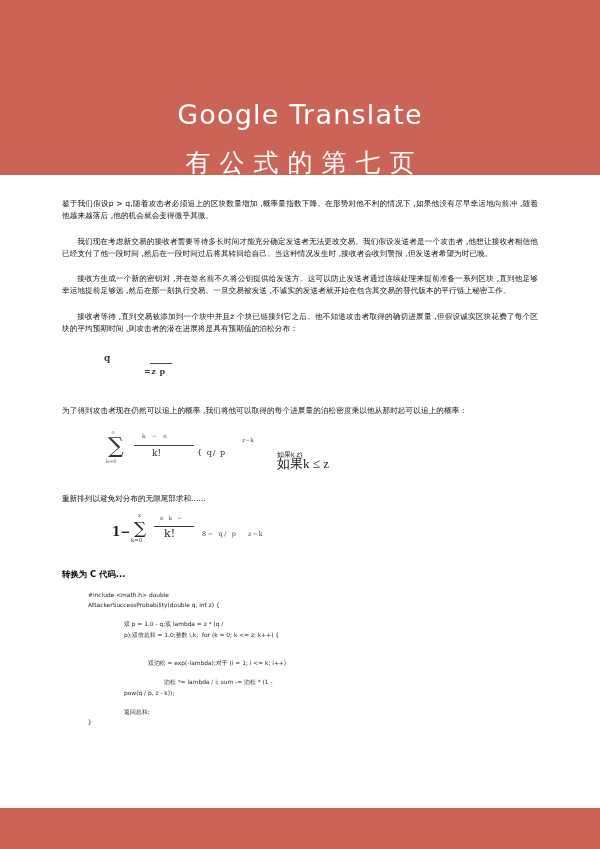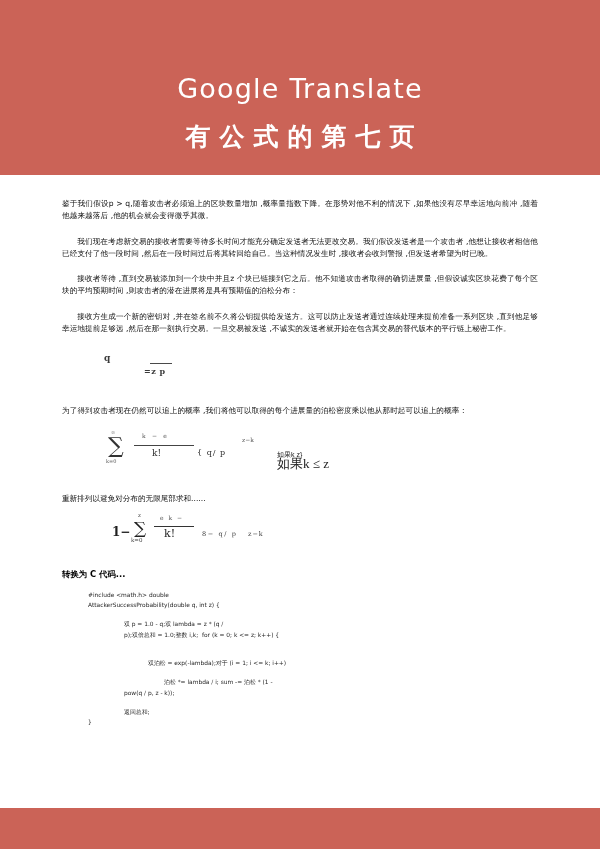--- a/index.html
+++ b/index.html
@@ -26,37 +26,37 @@
   .header-band {
     position: absolute;
     left: 0;
     top: 0;
     width: 600px;
     height: 175px;
     background: #cb6357;
     display: flex;
     flex-direction: column;
     align-items: center;
-    justify-content: center;
+    justify-content: flex-end;
   }
   .brand-title {
     margin-top: 48px;
     color: #ffffff;
     font-size: 27px;
     letter-spacing: 1.2px;
     font-weight: 400;
     font-family: "DejaVu Sans", sans-serif;
     line-height: 1;
   }
   .doc-subtitle {
     margin-top: 22px;
     color: #ffffff;
     font-size: 25px;
     letter-spacing: 9px;
-    font-weight: 700;
+    font-weight: 400;
     font-family: "DejaVu Sans", sans-serif;
     line-height: 1;
     text-indent: 9px;
   }
   
   .footer-band {
     position: absolute;
     left: 0;
     bottom: 0;
     width: 600px;
@@ -308,23 +308,23 @@
     <div class="brand-title">Google Translate</div>
     <div class="doc-subtitle">有公式的第七页</div>
   </div>
 
   <div class="content">
 
     <p class="para">鉴于我们假设p &gt; q,随着攻击者必须追上的区块数量增加 ,概率量指数下降。在形势对他不利的情况下 ,如果他没有尽早幸运地向前冲 ,随着他越来越落后 ,他的机会就会变得微乎其微。</p>
 
     <p class="para indent">我们现在考虑新交易的接收者需要等待多长时间才能充分确定发送者无法更改交易。我们假设发送者是一个攻击者 ,他想让接收者相信他已经支付了他一段时间 ,然后在一段时间过后将其转回给自己。当这种情况发生时 ,接收者会收到警报 ,但发送者希望为时已晚。</p>
 
+    <p class="para indent">接收方生成一个新的密钥对 ,并在签名前不久将公钥提供给发送方。这可以防止发送者通过连续处理来提前准备一系列区块 ,直到他足够幸运地提前足够远 ,然后在那一刻执行交易。一旦交易被发送 ,不诚实的发送者就开始在包含其交易的替代版本的平行链上秘密工作。</p>
+
     <p class="para indent">接收者等待 ,直到交易被添加到一个块中并且z 个块已链接到它之后。他不知道攻击者取得的确切进展量 ,但假设诚实区块花费了每个区块的平均预期时间 ,则攻击者的潜在进展将是具有预期值的泊松分布 :</p>
-
-    <p class="para indent">接收方生成一个新的密钥对 ,并在签名前不久将公钥提供给发送方。这可以防止发送者通过连续处理来提前准备一系列区块 ,直到他足够幸运地提前足够远 ,然后在那一刻执行交易。一旦交易被发送 ,不诚实的发送者就开始在包含其交易的替代版本的平行链上秘密工作。</p>
 
     <div class="formula-1">
       <span class="f1-q">q</span>
       <span class="f1-frac"></span>
       <span class="f1-sub">=z p</span>
     </div>
 
     <p class="para">为了得到攻击者现在仍然可以追上的概率 ,我们将他可以取得的每个进展量的泊松密度乘以他从那时起可以追上的概率 :</p>
 
     <div class="formula-2">

